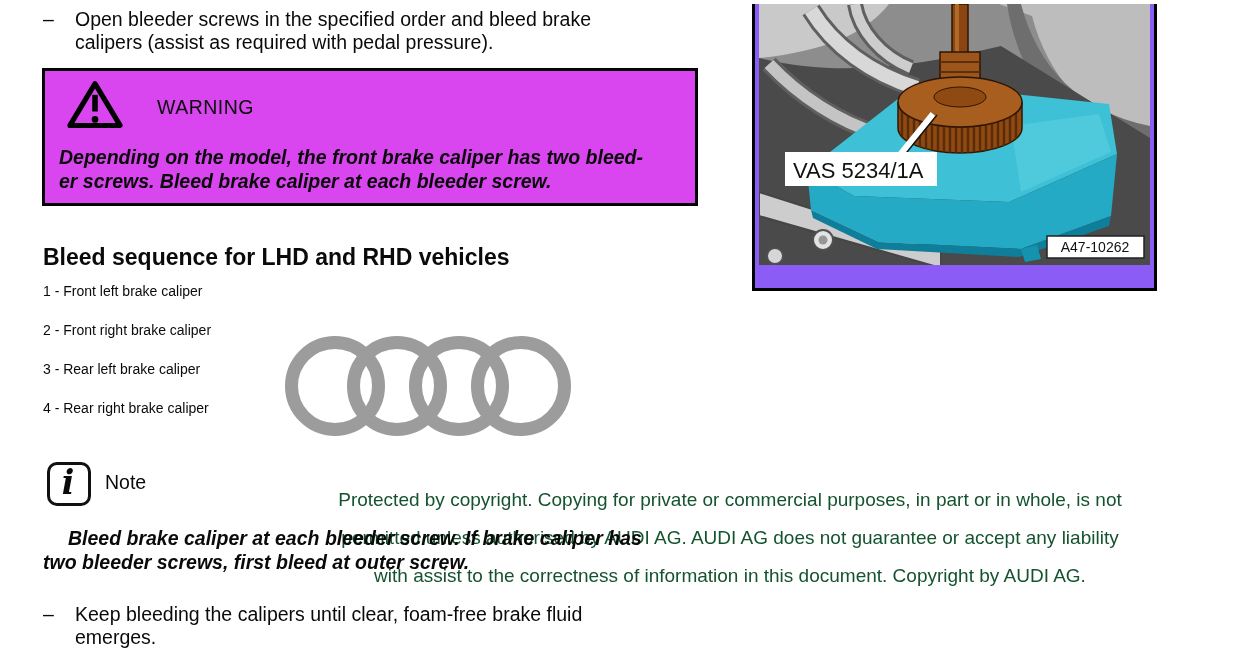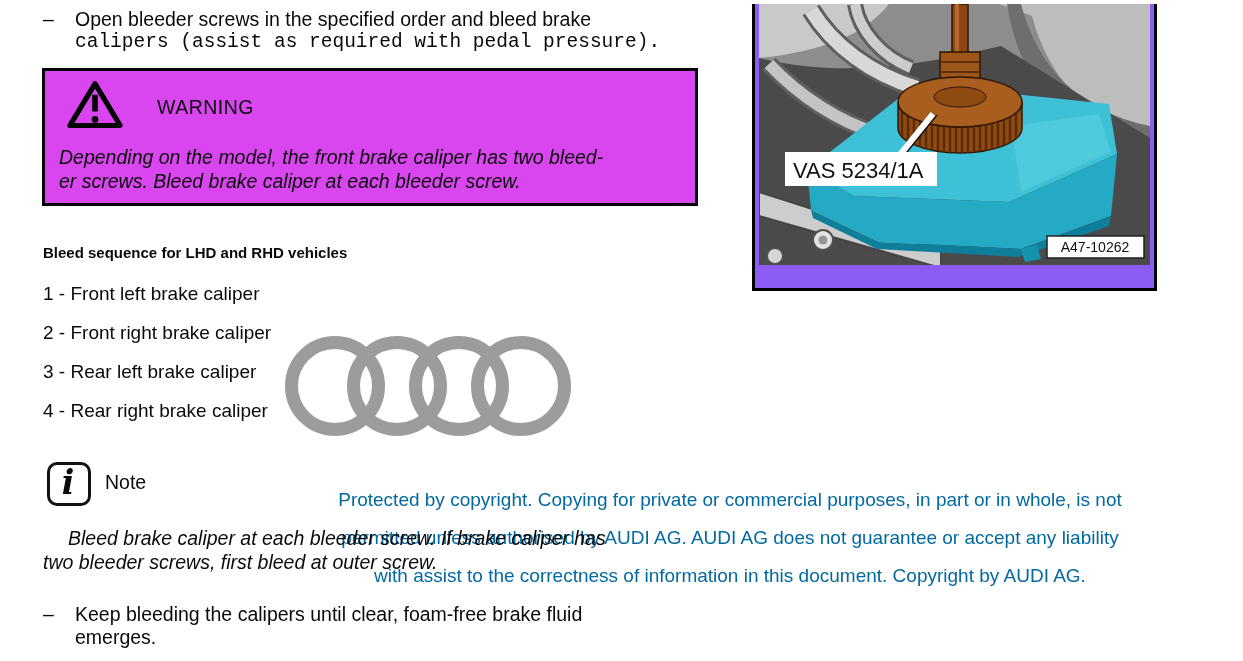--- a/index.html
+++ b/index.html
@@ -2,24 +2,24 @@
 <html><head>
 <meta charset="utf-8">
 <style>
   html,body{margin:0;padding:0;background:#ffffff;}
   #page{
     position:relative;width:1243px;height:661px;background:#ffffff;overflow:hidden;
     font-family:"Liberation Sans","DejaVu Sans",sans-serif;color:#0a0a0a;
   }
   .abs{position:absolute;white-space:nowrap;}
   .body-line{font-size:19.5px;line-height:23px;}
-  .italic-line{font-size:19.5px;line-height:24px;font-style:italic;}
+  .italic-line{font-size:19.5px;line-height:24px;font-style:italic;font-weight:bold;}
   .dash{font-size:19.5px;}
-  .heading{font-size:15px;font-weight:bold;}
-  .list-line{font-size:19px;z-index:2;}
+  .heading{font-size:23px;font-weight:bold;}
+  .list-line{font-size:14px;z-index:2;}
   .z2{z-index:2;}
   
   #warning-box{
     position:absolute;left:42px;top:68px;width:650px;height:132px;
     border:3px solid #000;background:#d946ef;
   }
   #warning-title{position:absolute;left:112px;top:25px;font-size:19.5px;letter-spacing:0.5px;}
   
   #note-icon{
     position:absolute;left:47px;top:462px;width:38px;height:38px;
@@ -28,40 +28,40 @@
   }
   #note-icon span{
     font-family:"DejaVu Serif","Liberation Serif",serif;
     font-style:italic;font-weight:bold;font-size:33px;line-height:33px;
     transform:translate(-1px,-2px);
   }
   #note-label{position:absolute;left:105px;top:471px;font-size:19.5px;}
   
   #watermark{
     position:absolute;left:250px;top:481px;width:960px;text-align:center;
-    font-size:19px;line-height:38px;color:#0369a1;z-index:1;white-space:nowrap;
+    font-size:19px;line-height:38px;color:#14532d;z-index:1;white-space:nowrap;
   }
   
   #audi-rings{position:absolute;left:285px;top:336px;z-index:1;}
   
   #figure-frame{
     position:absolute;left:752px;top:4px;width:399px;height:268px;
     border-left:3px solid #000;border-right:3px solid #000;border-bottom:3px solid #000;
     background:#8b5cf6;padding:0 0 16px 0;box-sizing:content-box;
   }
   #figure-frame svg{display:block;margin:0 auto;margin-top:0;}
 </style>
 </head>
 <body>
 
 <div id="page">
 
   <div class="abs dash z2" style="left:43px;top:8px;">–</div>
   <div class="abs body-line z2" style="left:75px;top:8px;">Open bleeder screws in the specified order and bleed brake</div>
-  <div class="abs body-line z2" style="left:75px;top:31px;font-family:Liberation Mono, monospace;">calipers (assist as required with pedal pressure).</div>
+  <div class="abs body-line z2" style="left:75px;top:31px;">calipers (assist as required with pedal pressure).</div>
 
   <div id="warning-box">
     <span class="abs" style="left:20px;top:8px;">
       <svg width="60" height="52" viewBox="0 0 64 56">
         <path d="M32,5 L59,50 L5,50 Z" fill="none" stroke="#000" stroke-width="5.5" stroke-linejoin="round"></path>
         <line x1="32" y1="17" x2="32" y2="35" stroke="#000" stroke-width="6"></line>
         <circle cx="32" cy="43.5" r="3.6" fill="#000"></circle>
       </svg>
     </span>
     <div id="warning-title">WARNING</div>

